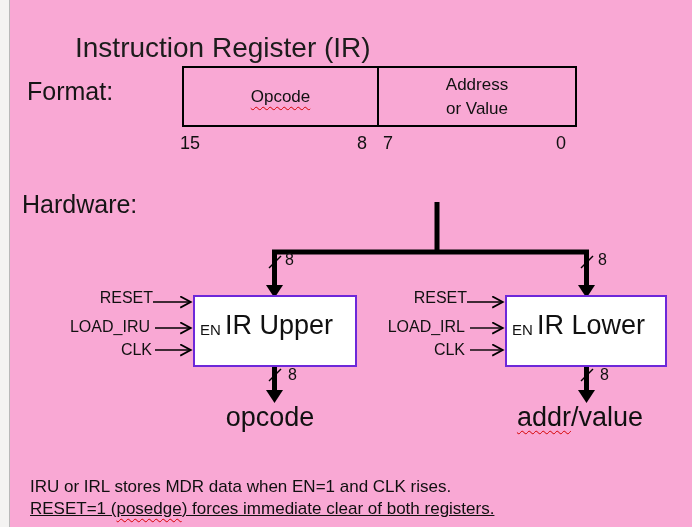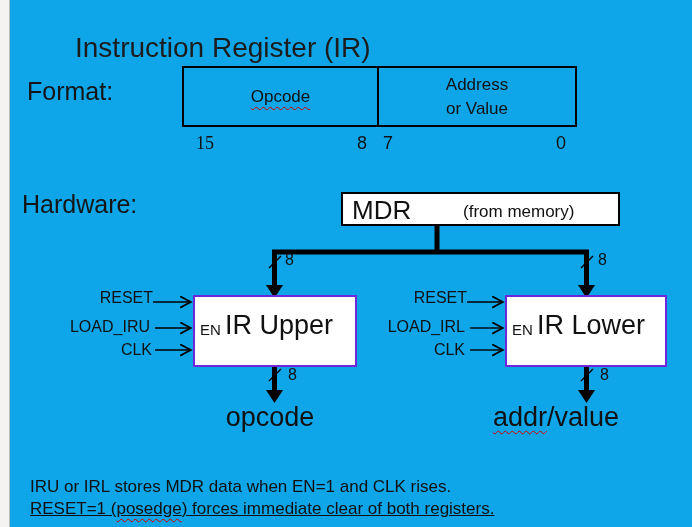--- a/index.html
+++ b/index.html
@@ -3,21 +3,21 @@
 <meta charset="utf-8">
 <style>
   * { margin: 0; padding: 0; box-sizing: border-box; }
   html, body { background: #ffffff; }
   body { font-family: "Liberation Sans", "DejaVu Sans", sans-serif; color: #111; }
 
   .slide {
     position: relative;
     width: 692px;
     height: 527px;
-    background: #0ea5e9;
+    background: #f9a8d4;
     overflow: hidden;
   }
 
   .pane-edge {
     position: absolute;
     left: 0; top: 0; bottom: 0;
     width: 10px;
     background: #f4f3f2;
     border-right: 1.5px solid #b9b9b9;
   }
@@ -37,21 +37,21 @@
     display: flex;
   }
   .fmt-cell {
     display: flex; align-items: center; justify-content: center;
     font-size: 17px; text-align: center;
   }
   .fmt-cell.opcode { width: 195px; border-right: 2px solid #000; }
   .fmt-cell.addr { flex: 1; line-height: 1.4; }
 
   .bit { position: absolute; top: 133px; font-size: 18px; transform: translateX(-50%); }
-  .bit-15 { left: 205px; font-family: Liberation Serif, serif; }
+  .bit-15 { left: 190px; }
   .bit-8  { left: 362px; }
   .bit-7  { left: 388px; }
   .bit-0  { left: 561px; }
 
   
   .mdr-box {
     position: absolute; left: 341px; top: 192px;
     width: 279px; height: 34px;
     border: 2px solid #000;
     background: #fff;
@@ -81,21 +81,21 @@
   .sig-clk-l   { right: 227px; top: 341px; }
 
   .bus8 { position: absolute; font-size: 16px; }
   .bus8-tl { left: 285px; top: 251px; }
   .bus8-tr { left: 598px; top: 251px; }
   .bus8-bl { left: 288px; top: 366px; }
   .bus8-br { left: 600px; top: 366px; }
 
   .out-label { position: absolute; top: 402px; font-size: 27px; transform: translateX(-50%); }
   .out-opcode { left: 270px; }
-  .out-addr { left: 556px; }
+  .out-addr { left: 580px; }
 
   .squiggle {
     text-decoration: underline;
     text-decoration-style: wavy;
     text-decoration-color: #d40000;
     text-decoration-thickness: 1px;
     text-underline-offset: 4px;
   }
 
   .notes { position: absolute; left: 30px; font-size: 17px; color: #101010; text-align: right; }
@@ -172,24 +172,20 @@
       <line x1="470" y1="328" x2="502" y2="328" marker-end="url(#chev)"></line>
       <line x1="470" y1="350" x2="502" y2="350" marker-end="url(#chev)"></line>
     </g>
 
     <g fill="#fff" stroke="#000" stroke-width="1.5">
       <polygon points="195,344 214,351.5 195,359"></polygon>
       <polygon points="507,344 526,351.5 507,359"></polygon>
     </g>
   </svg>
 
-  <div class="mdr-box">
-    <div class="mdr-name">MDR</div>
-    <div class="mdr-note">(from memory)</div>
-  </div>
 
   <div class="bus8 bus8-tl">8</div>
   <div class="bus8 bus8-tr">8</div>
   <div class="bus8 bus8-bl">8</div>
   <div class="bus8 bus8-br">8</div>
 
   <div class="reg-box reg-upper">
     <div class="reg-en">EN</div>
     <div class="reg-name">IR Upper</div>
   </div>

